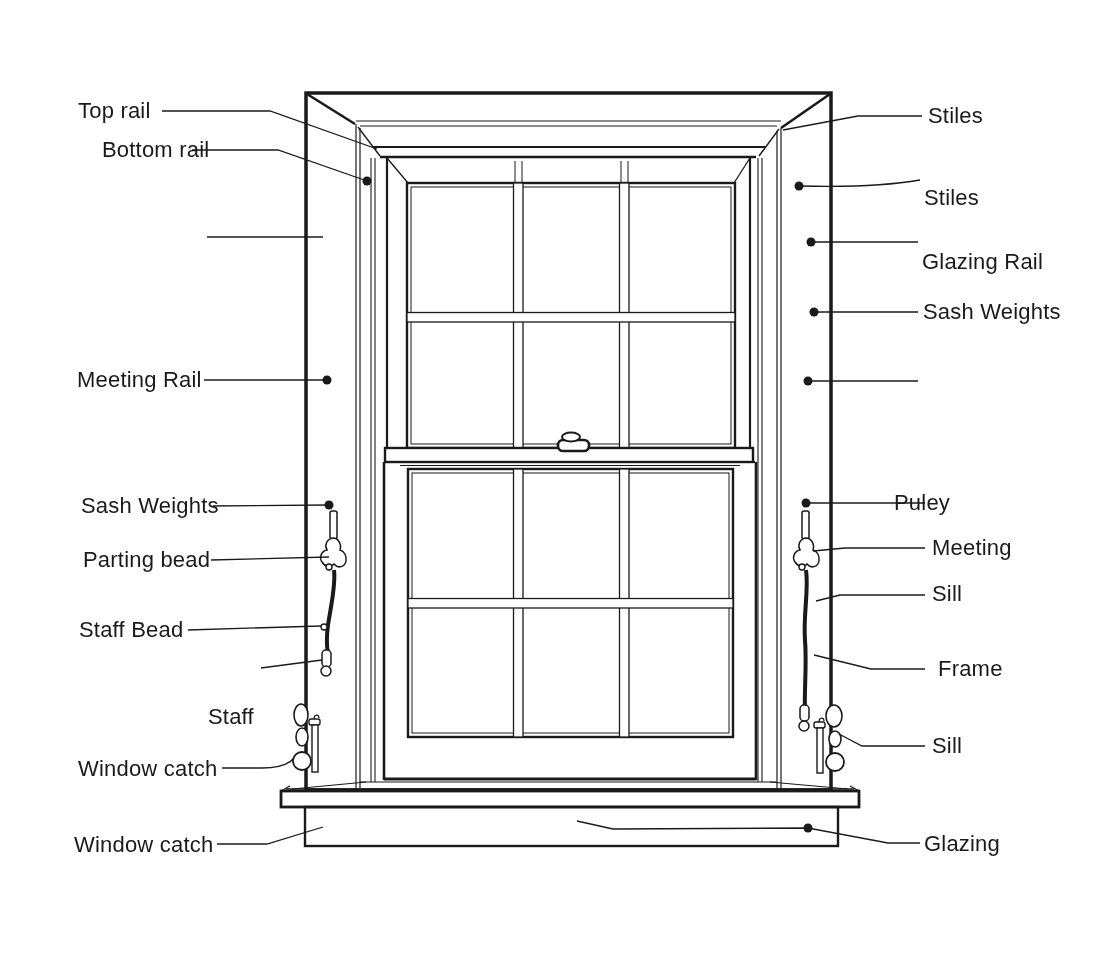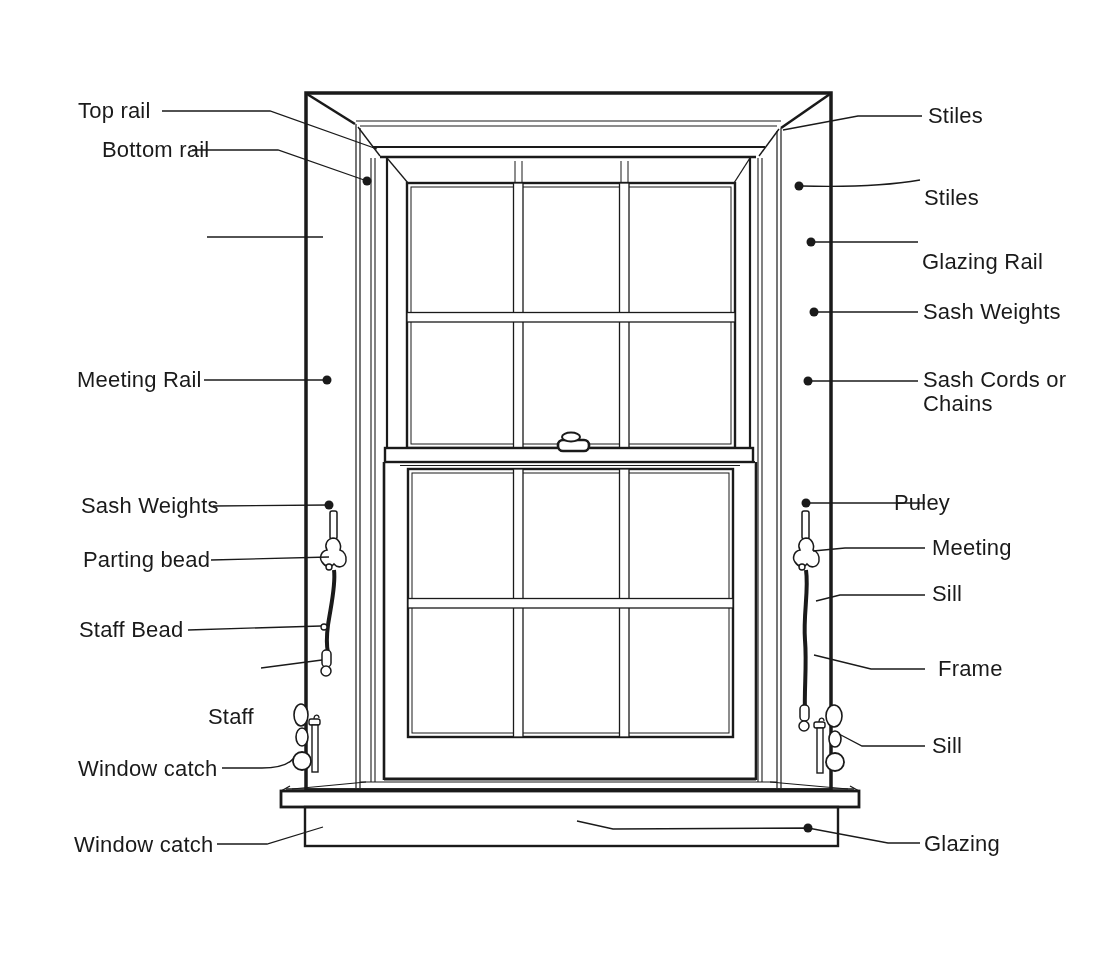--- a/index.html
+++ b/index.html
@@ -203,22 +203,20 @@
   <div class="part-label" style="left:83px;  top:548px;">Parting bead</div>
   <div class="part-label" style="left:79px;  top:618px;">Staff Bead</div>
   <div class="part-label" style="left:208px; top:657px;margin-top:48px;">Staff</div>
   <div class="part-label" style="left:78px;  top:757px;">Window catch</div>
   <div class="part-label" style="left:74px;  top:833px;">Window catch</div>
 
   <div class="part-label" style="left:928px; top:104px;">Stiles</div>
   <div class="part-label" style="left:924px; top:166px;margin-top:20px;">Stiles</div>
   <div class="part-label" style="left:922px; top:230px;margin-top:20px;">Glazing Rail</div>
   <div class="part-label" style="left:923px; top:300px;">Sash Weights</div>
-  <div class="part-label" style="left:923px; top:368px;">Sash Cords or
-Chains</div>
   <div class="part-label" style="left:894px; top:491px;">Puley</div>
   <div class="part-label" style="left:932px; top:536px;">Meeting</div>
   <div class="part-label" style="left:932px; top:582px;">Sill</div>
   <div class="part-label" style="left:930px; top:657px;margin-left:8px;">Frame</div>
   <div class="part-label" style="left:932px; top:734px;">Sill</div>
   <div class="part-label" style="left:924px; top:832px;text-align:right;">Glazing</div>
 
 </div>
 
 </body></html>

